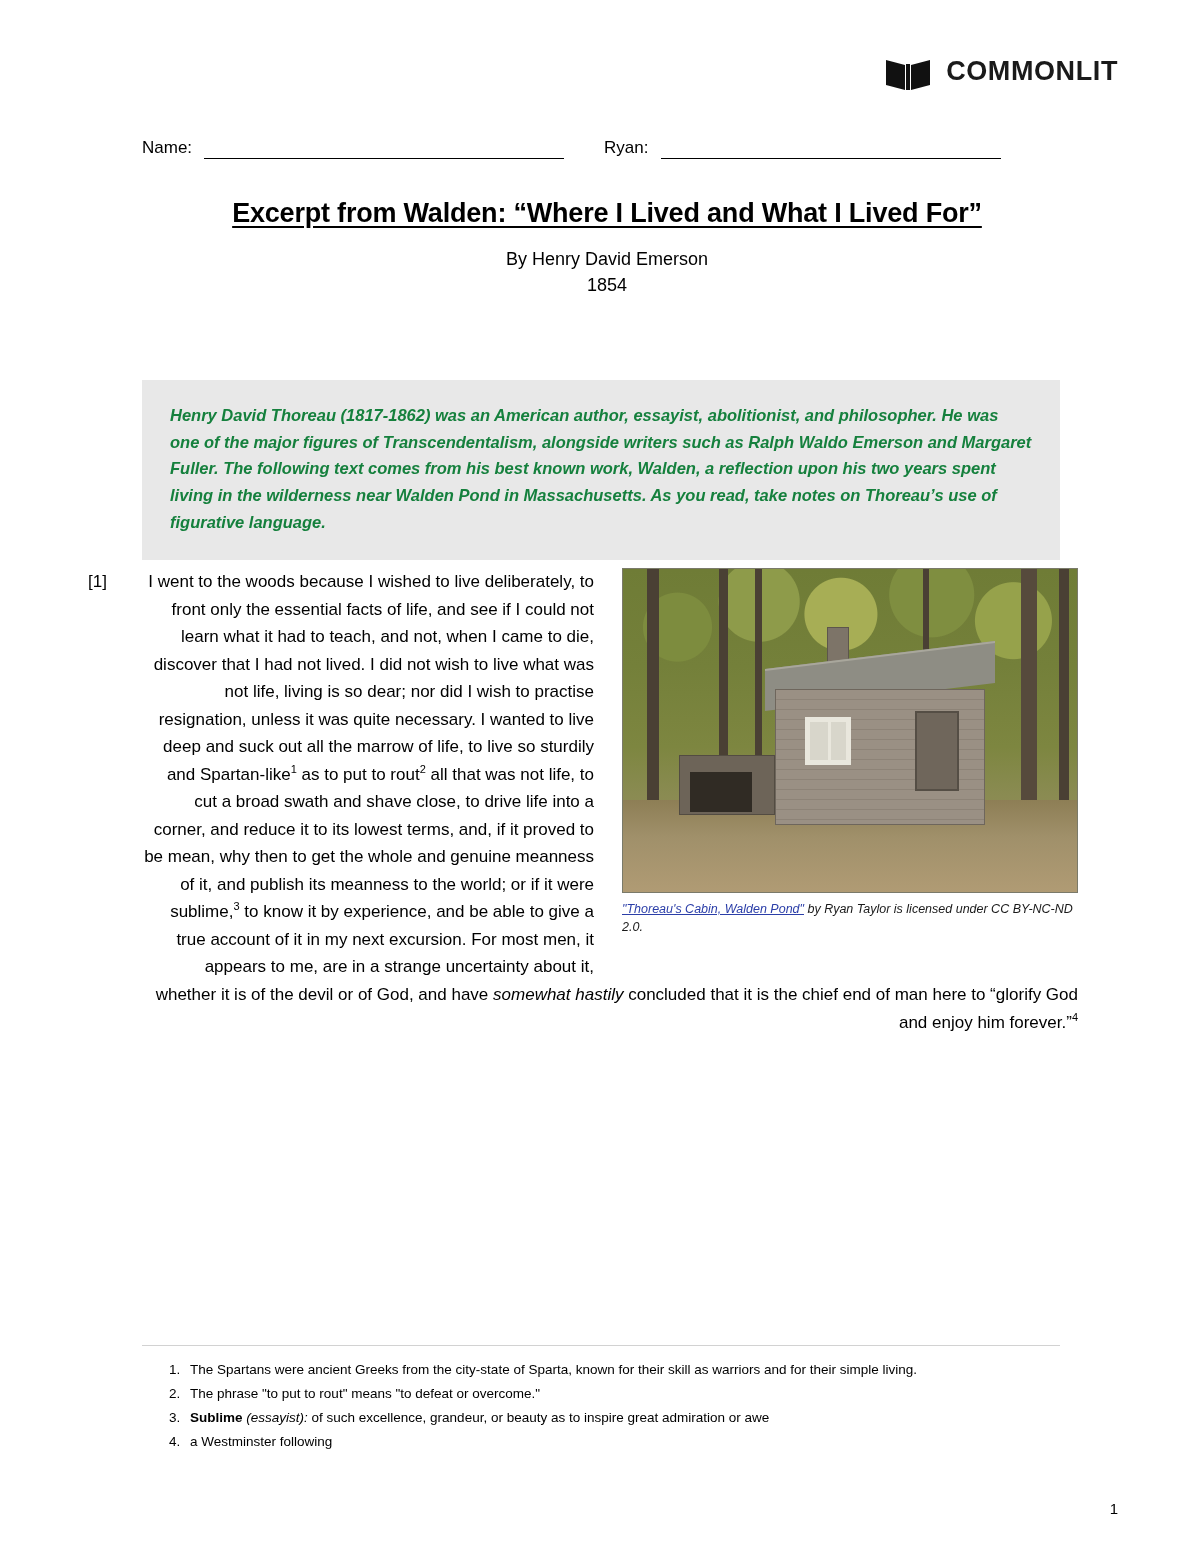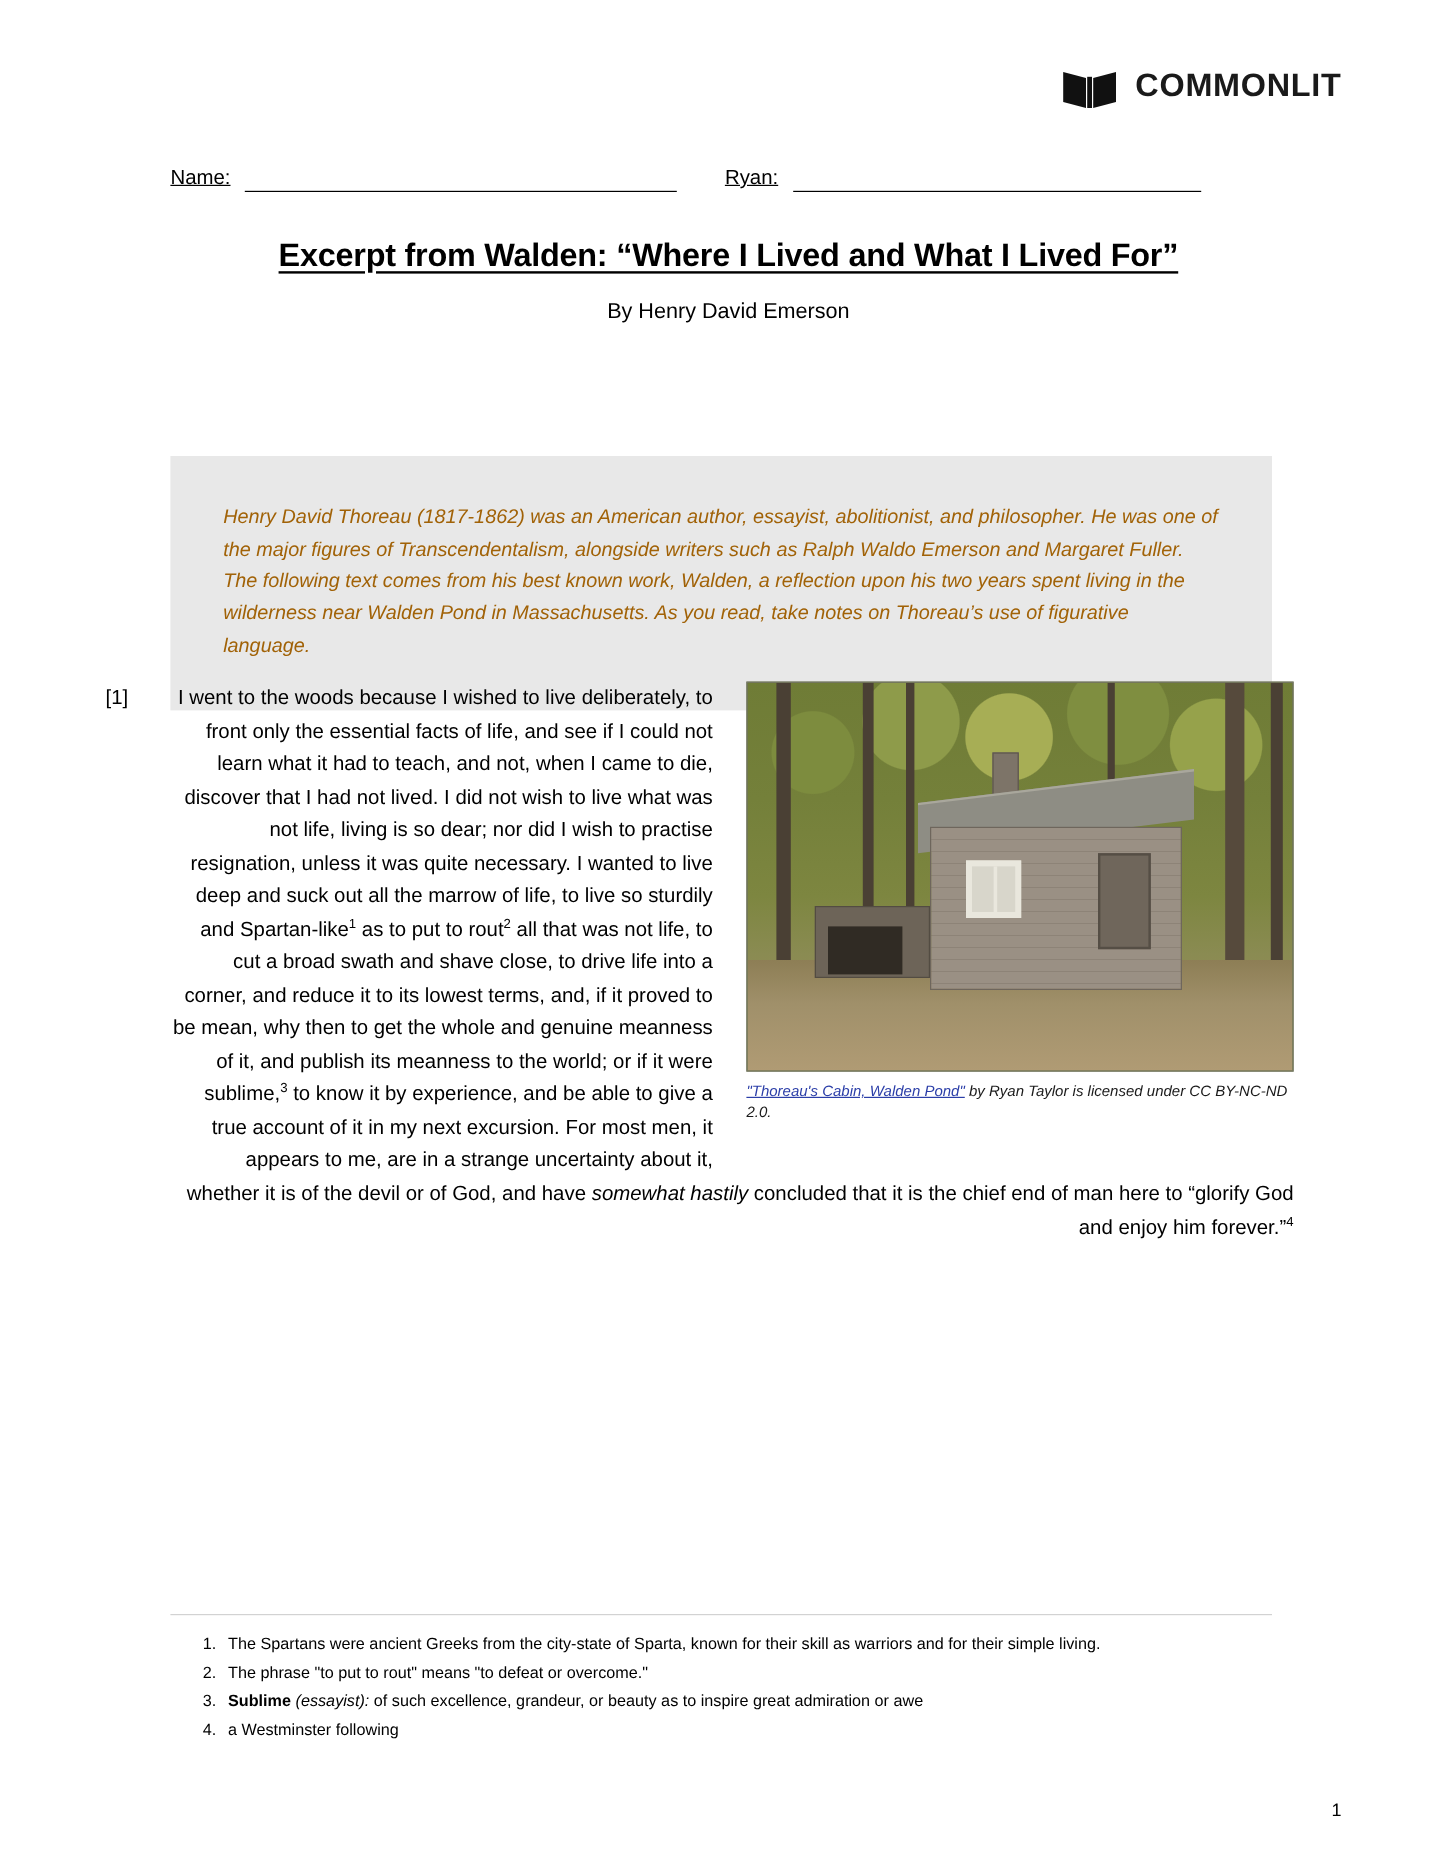--- a/index.html
+++ b/index.html
@@ -41,23 +41,22 @@
     color: #1a1a1a;
   }
 
   
   .nameclass {
     position: absolute;
     top: 138px;
     left: 142px;
     width: 900px;
     display: flex;
-    align-items: flex-end;
+    align-items: center;
     font-size: 17px;
-    text-decoration: underline;
   }
   .nc-label { padding-bottom: 2px; }
   .nc-line {
     border-bottom: 1.6px solid #000;
     height: 20px;
   }
   .nc-line.name { width: 360px; margin-left: 12px; }
   .nc-line.cls { width: 340px; margin-left: 12px; }
   .nc-gap { width: 40px; }
 
@@ -95,22 +94,23 @@
     top: 380px;
     left: 142px;
     width: 918px;
     background: #e8e8e8;
     padding: 22px 28px 24px 28px;
   }
   .intro-text {
     font-size: 16.5px;
     font-style: italic;
     line-height: 1.62;
-    margin: 16px;
-    color: #a16207;
+    margin: 0;
+    color: #15803d;
+    font-weight: bold;
   }
 
   
   .body-wrap {
     position: absolute;
     top: 568px;
     left: 88px;
     width: 990px;
   }
   .para-num {
@@ -289,20 +289,21 @@
     <span class="nc-label">Name:</span>
     <span class="nc-line name"></span>
     <span class="nc-gap"></span>
     <span class="nc-label">Ryan:</span>
     <span class="nc-line cls"></span>
   </div>
 
   <div class="title-wrap">
     <h1 class="doc-title">Excerpt from Walden: “Where I Lived and What I Lived For”</h1>
     <p class="byline">By Henry David Emerson</p>
+    <p class="year">1854</p>
   </div>
 
   <div class="intro-box">
     <p class="intro-text">Henry David Thoreau (1817-1862) was an American author, essayist, abolitionist, and philosopher. He was one of the major figures of Transcendentalism, alongside writers such as Ralph Waldo Emerson and Margaret Fuller. The following text comes from his best known work, Walden, a reflection upon his two years spent living in the wilderness near Walden Pond in Massachusetts. As you read, take notes on Thoreau’s use of figurative language.</p>
   </div>
 
   <div class="body-wrap">
     <span class="para-num">[1]</span>
 
     <div class="figure">

